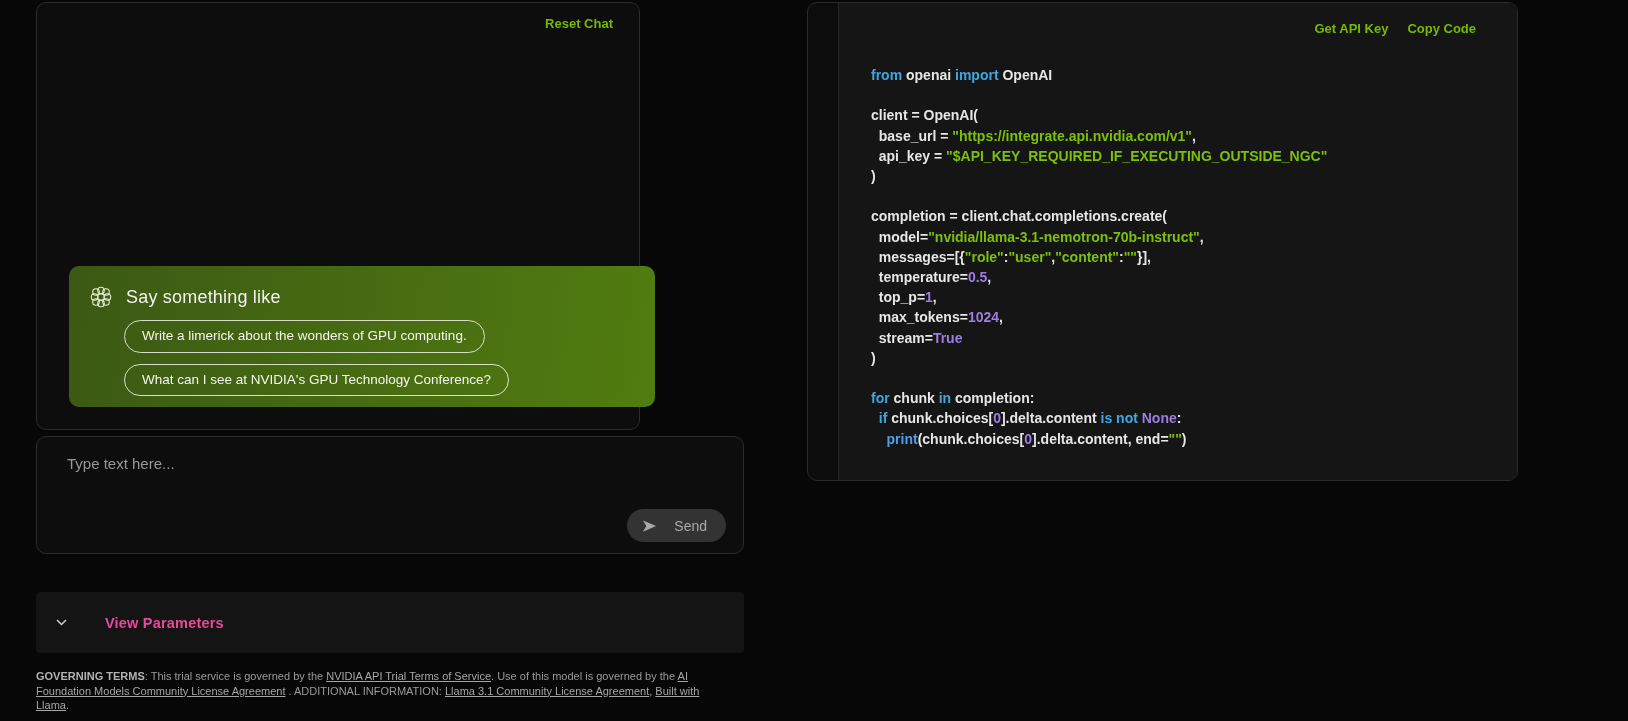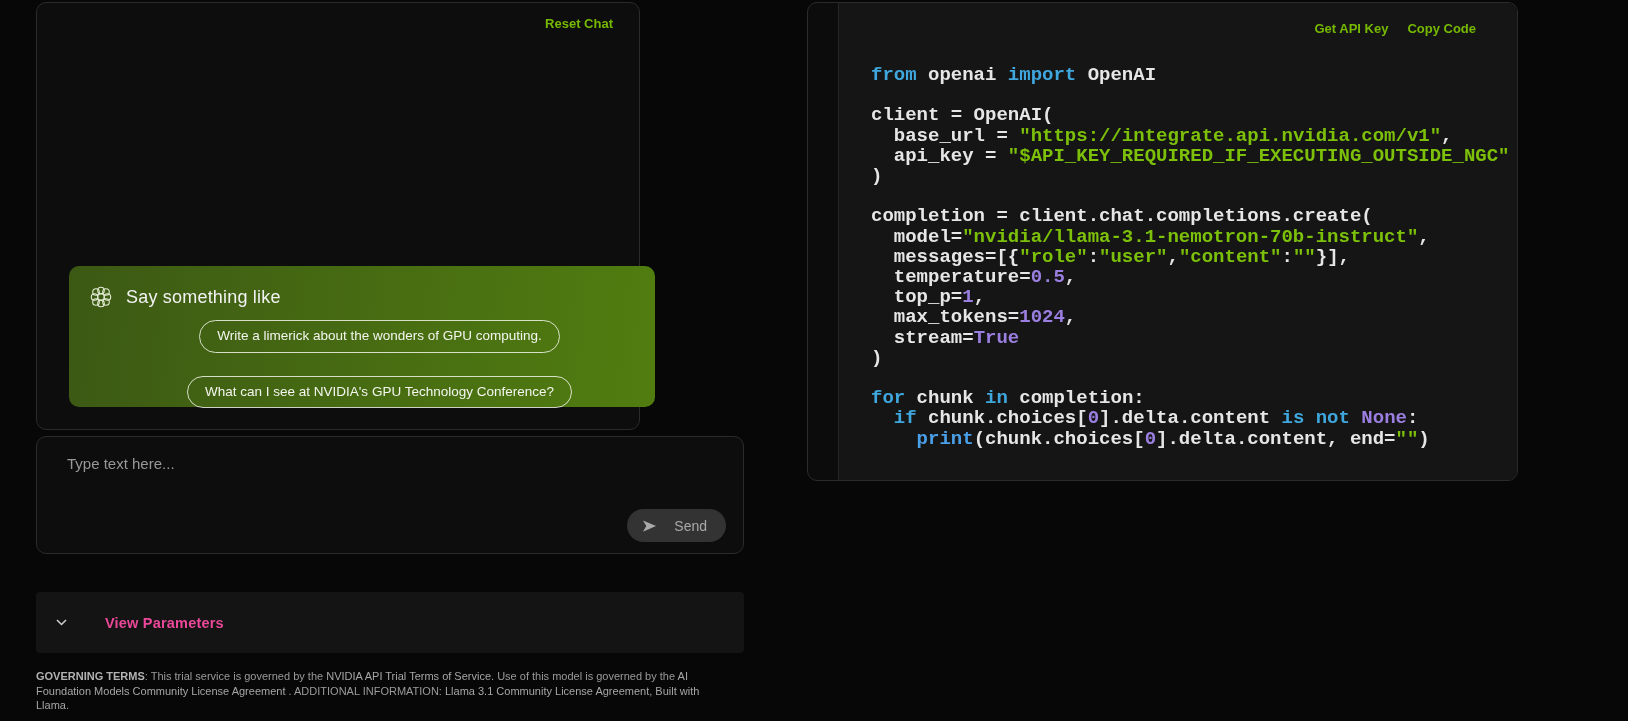--- a/index.html
+++ b/index.html
@@ -24,21 +24,21 @@
   }
   .suggestion-card {
     position:absolute; left:32px; top:263px; width:586px; height:141px;
     border-radius:10px;
     background:linear-gradient(96deg, var(--card-g1) 0%, var(--card-g2) 100%);
     padding:19px 20px;
   }
   .card-head { display:flex; align-items:center; gap:13px; }
   .nim-icon { width:24px; height:24px; flex:0 0 auto; display:block; }
   .card-title { color:#f2f2f2; font-size:18px; letter-spacing:.2px; }
-  .pill-col { margin-left:35px; margin-top:11px; display:flex; flex-direction:column; align-items:center; gap:23px; }
+  .pill-col { margin-left:35px; margin-top:11px; display:flex; flex-direction:column; align-items:flex-start; gap:11px; }
   .pill {
     border:1px solid rgba(240,245,230,.85); border-radius:999px;
     background:transparent; color:#f4f6ef; font-family:inherit;
     font-size:13.5px; padding:7px 17px 8px; cursor:pointer; line-height:1.15;
   }
 
   
   .input-panel {
     position:absolute; left:36px; top:436px; width:708px; height:118px;
     background:#0d0d0d; border:1px solid #2b2b2b; border-radius:10px;
@@ -66,21 +66,21 @@
     cursor:pointer;
   }
   .params-label { font-size:14.5px; font-weight:bold; color:#ec4899; letter-spacing:.2px;margin-left:24px; }
 
   
   .footer-terms {
     position:absolute; left:36px; top:669px; width:690px;
     font-size:11px; line-height:14.5px; color:#9a9a9a;
   }
   .footer-terms .seg-bold { font-weight:bold; color:#b3b3b3;text-align:center; }
-  .footer-terms .seg-link { color:#a6a6a6; cursor:pointer; }
+  .footer-terms .seg-link { text-decoration:underline; color:#a6a6a6; cursor:pointer; }
 
   
   .code-panel {
     position:absolute; left:807px; top:2px; width:711px; height:479px;
     background:#0c0c0c; border:1px solid #2b2b2b; border-radius:10px;
     overflow:hidden;
   }
   .code-surface {
     position:absolute; left:30px; top:0; right:0; bottom:0;
     background:#151515; border-left:1px solid #252525;
@@ -88,22 +88,22 @@
   .code-actions {
     position:absolute; top:18px; right:41px;
     display:flex; gap:19px;
   }
   .code-action {
     color:var(--accent); font-weight:bold; font-size:13px;
     background:none; border:none; font-family:inherit; cursor:pointer;
   }
   .code-block {
     position:absolute; left:32px; top:62px;
-    font-family:Liberation Mono, monospace;
-    font-size:19px; font-weight:600; line-height:20.2px;
+    font-family:Liberation Sans, sans-serif;
+    font-size:14px; font-weight:600; line-height:20.2px;
     white-space:pre; color:var(--c-pl);
   }
   .tok-kw { color:var(--c-kw); }
   .tok-st { color:var(--c-st); }
   .tok-nu { color:var(--c-nu); }
   .tok-fn { color:var(--c-fn); }
   .tok-pl { color:var(--c-pl); }
 </style>
 </head>
 <body>

